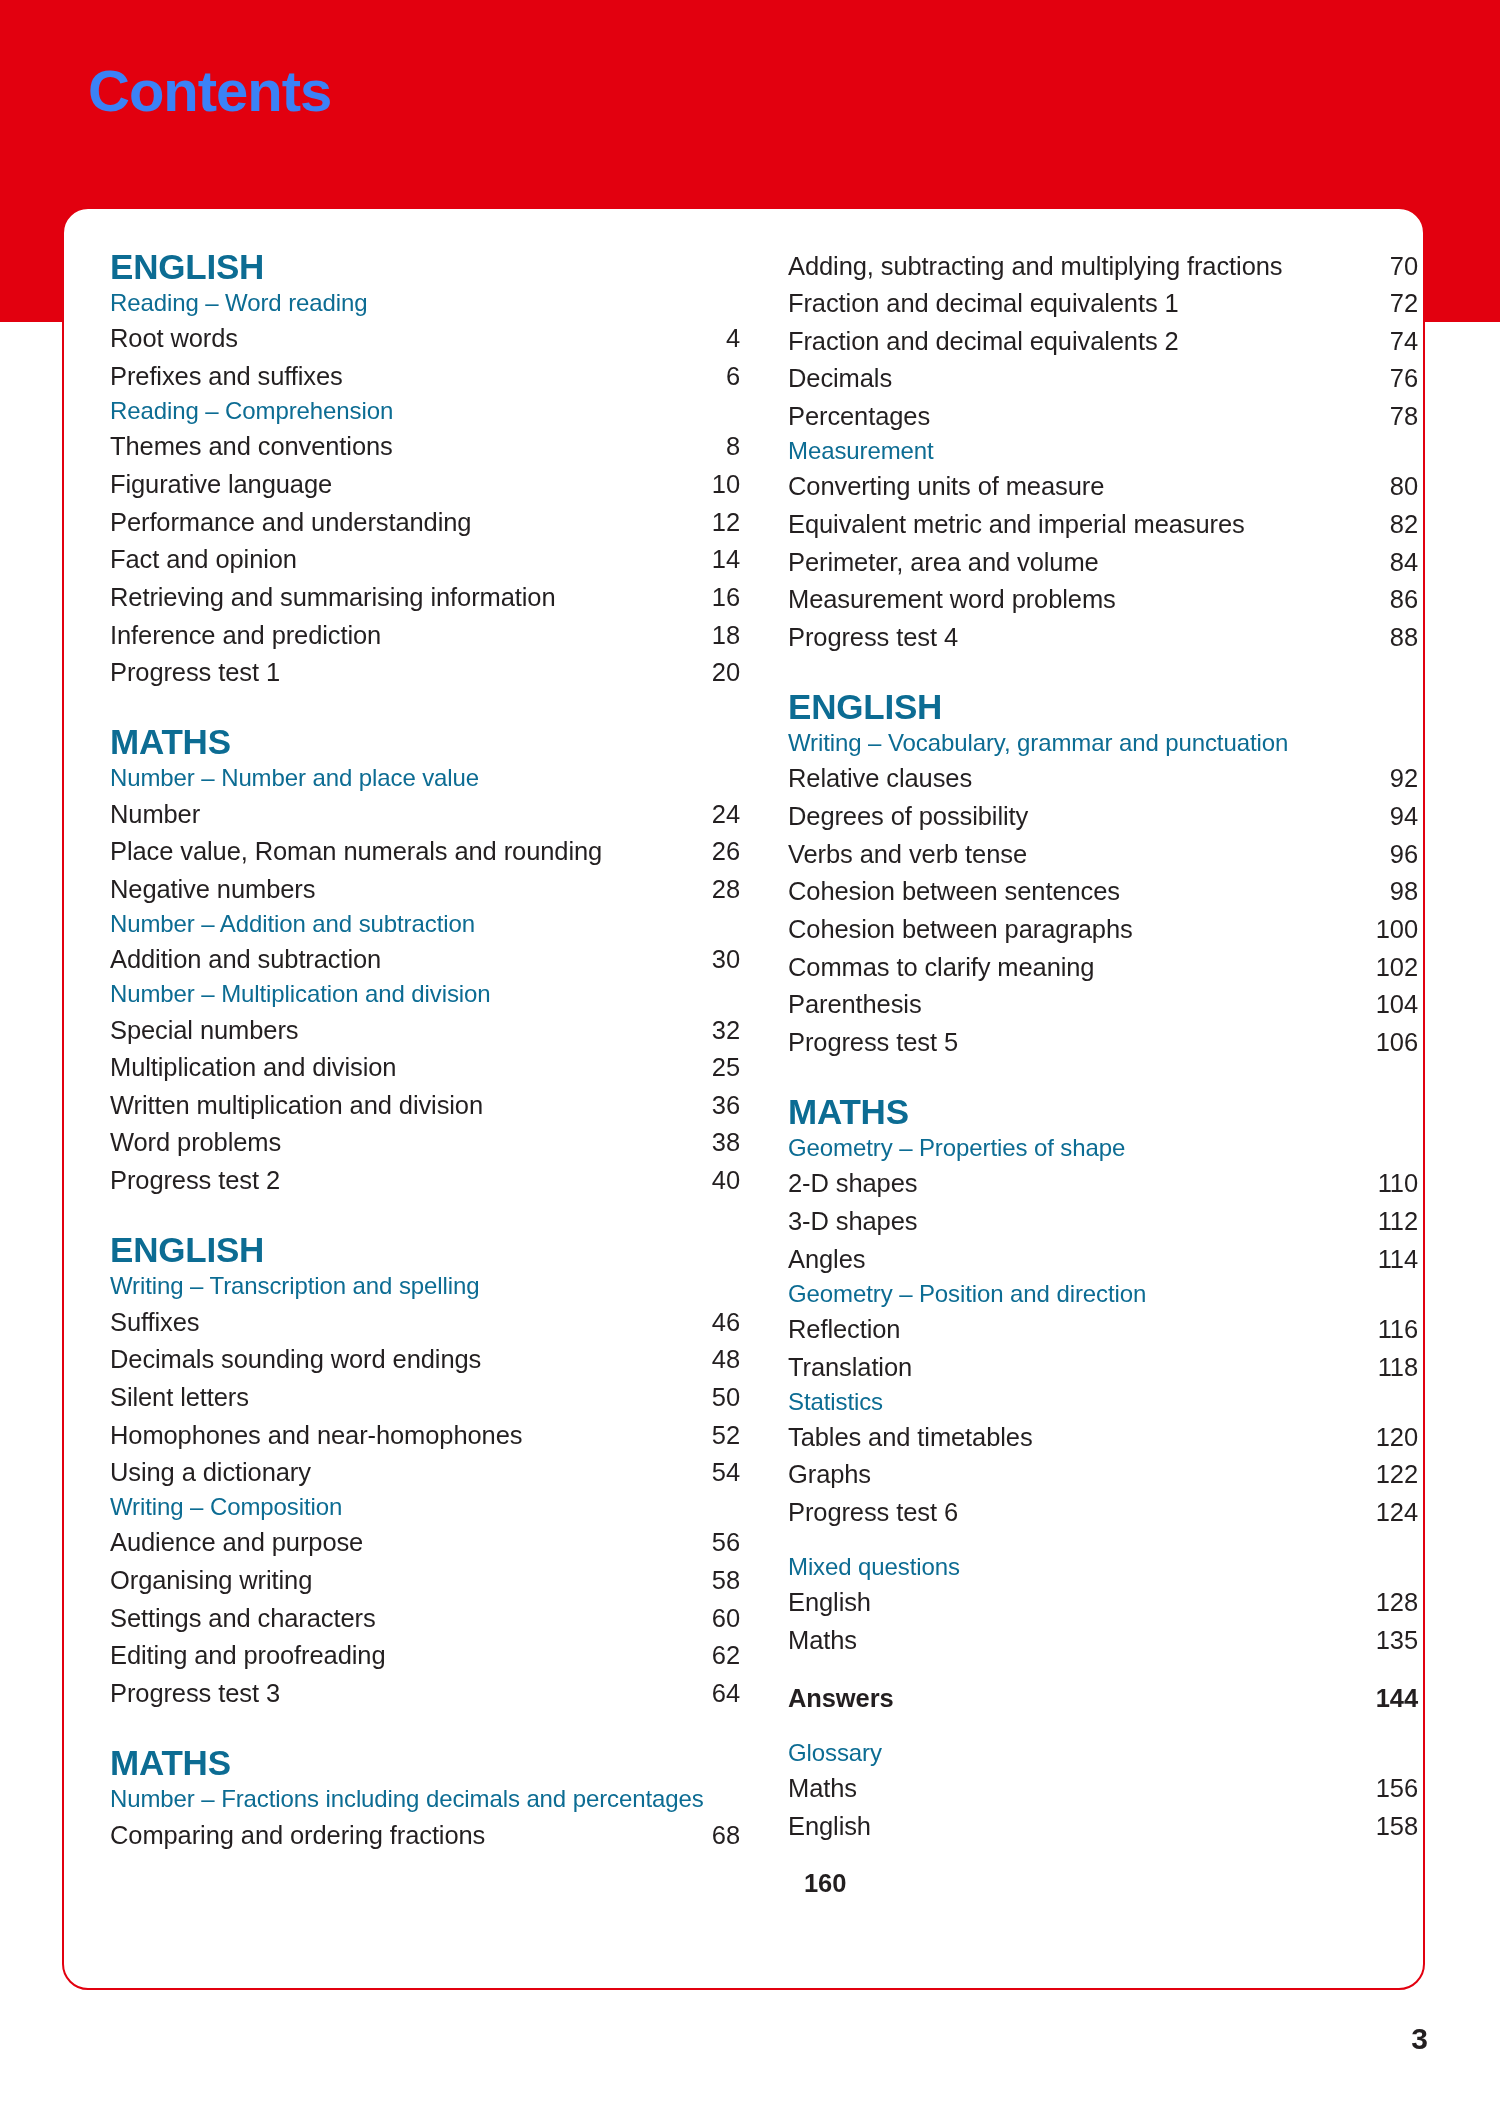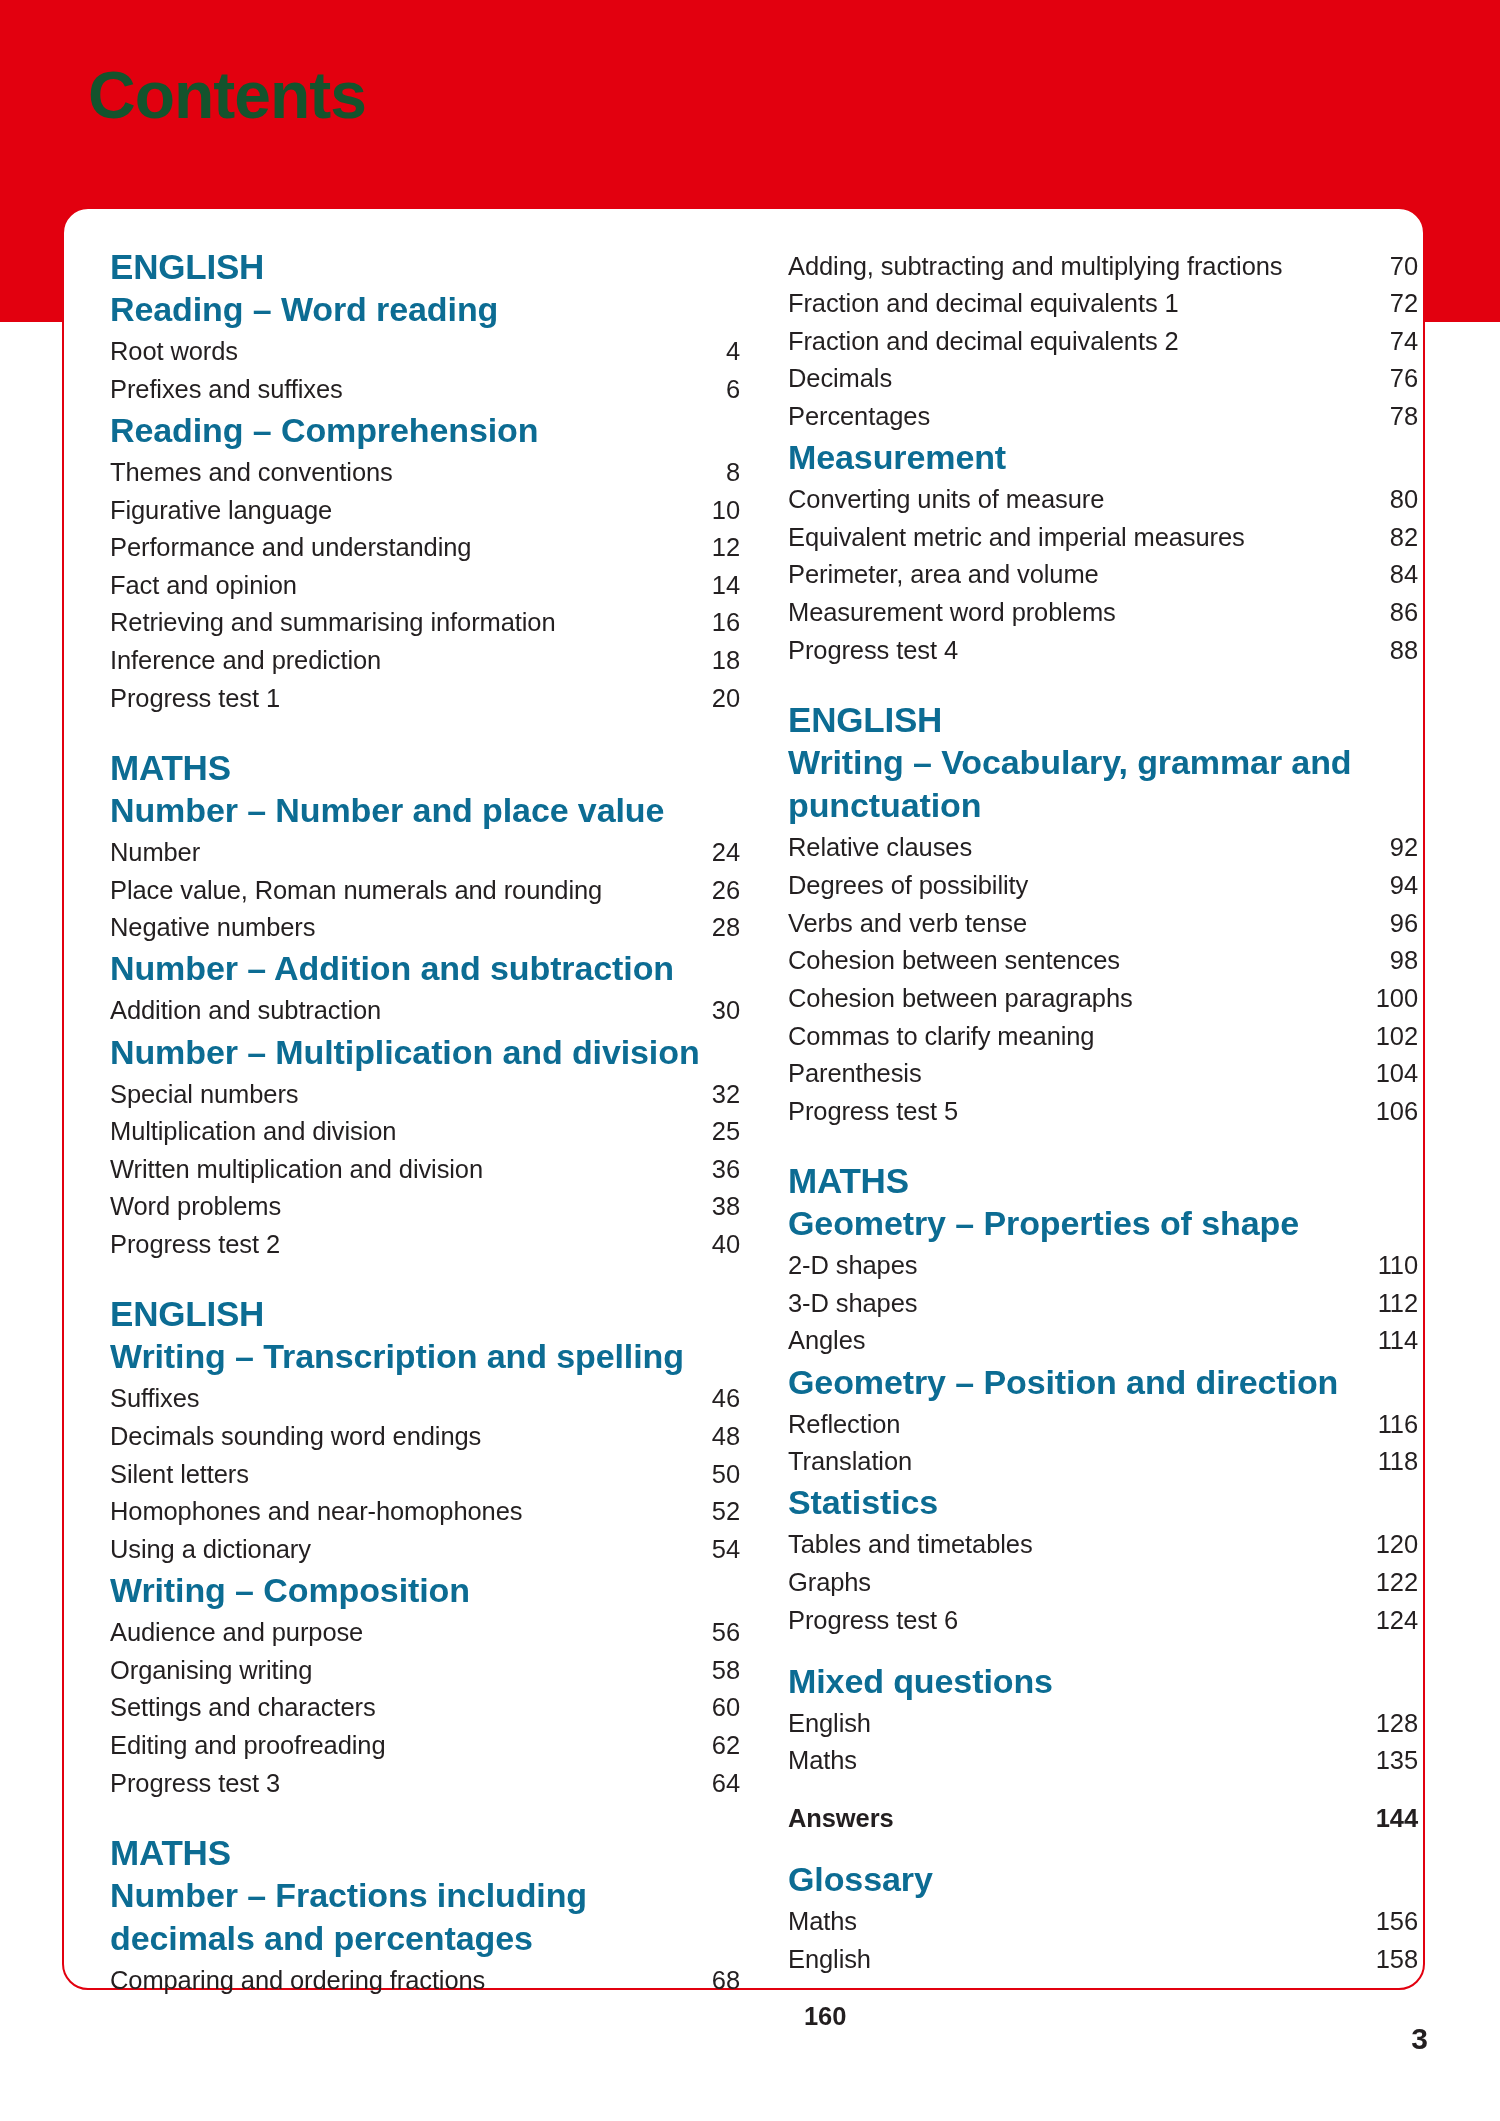--- a/index.html
+++ b/index.html
@@ -25,23 +25,23 @@
     left: 0; top: 0;
     width: 1500px;
     height: 322px;
     background: #e2000f;
   }
 
   #page-title {
     position: absolute;
     left: 88px;
     top: 62px;
-    font-size: 66px;
+    font-size: 58px;
     font-weight: bold;
-    color: #14532d;
+    color: #3b82f6;
     letter-spacing: -1px;
     line-height: 1;
   }
 
   
   #contents-card {
     position: absolute;
     left: 62px;
     top: 207px;
     width: 1363px;
@@ -63,22 +63,22 @@
   .subject-heading {
     font-size: 35px;
     font-weight: bold;
     color: #0c6c93;
     line-height: 1.12;
     letter-spacing: -0.2px;
     margin-bottom: 1px;
   }
 
   .group-heading {
-    font-size: 34px;
-    font-weight: bold;
+    font-size: 24px;
+    font-weight: normal;
     color: #0c6c93;
     line-height: 1.28;
     letter-spacing: -0.1px;
     padding: 1px 0 1px 0;
   }
 
   .entry-row {
     display: flex;
     align-items: baseline;
     justify-content: space-between;

